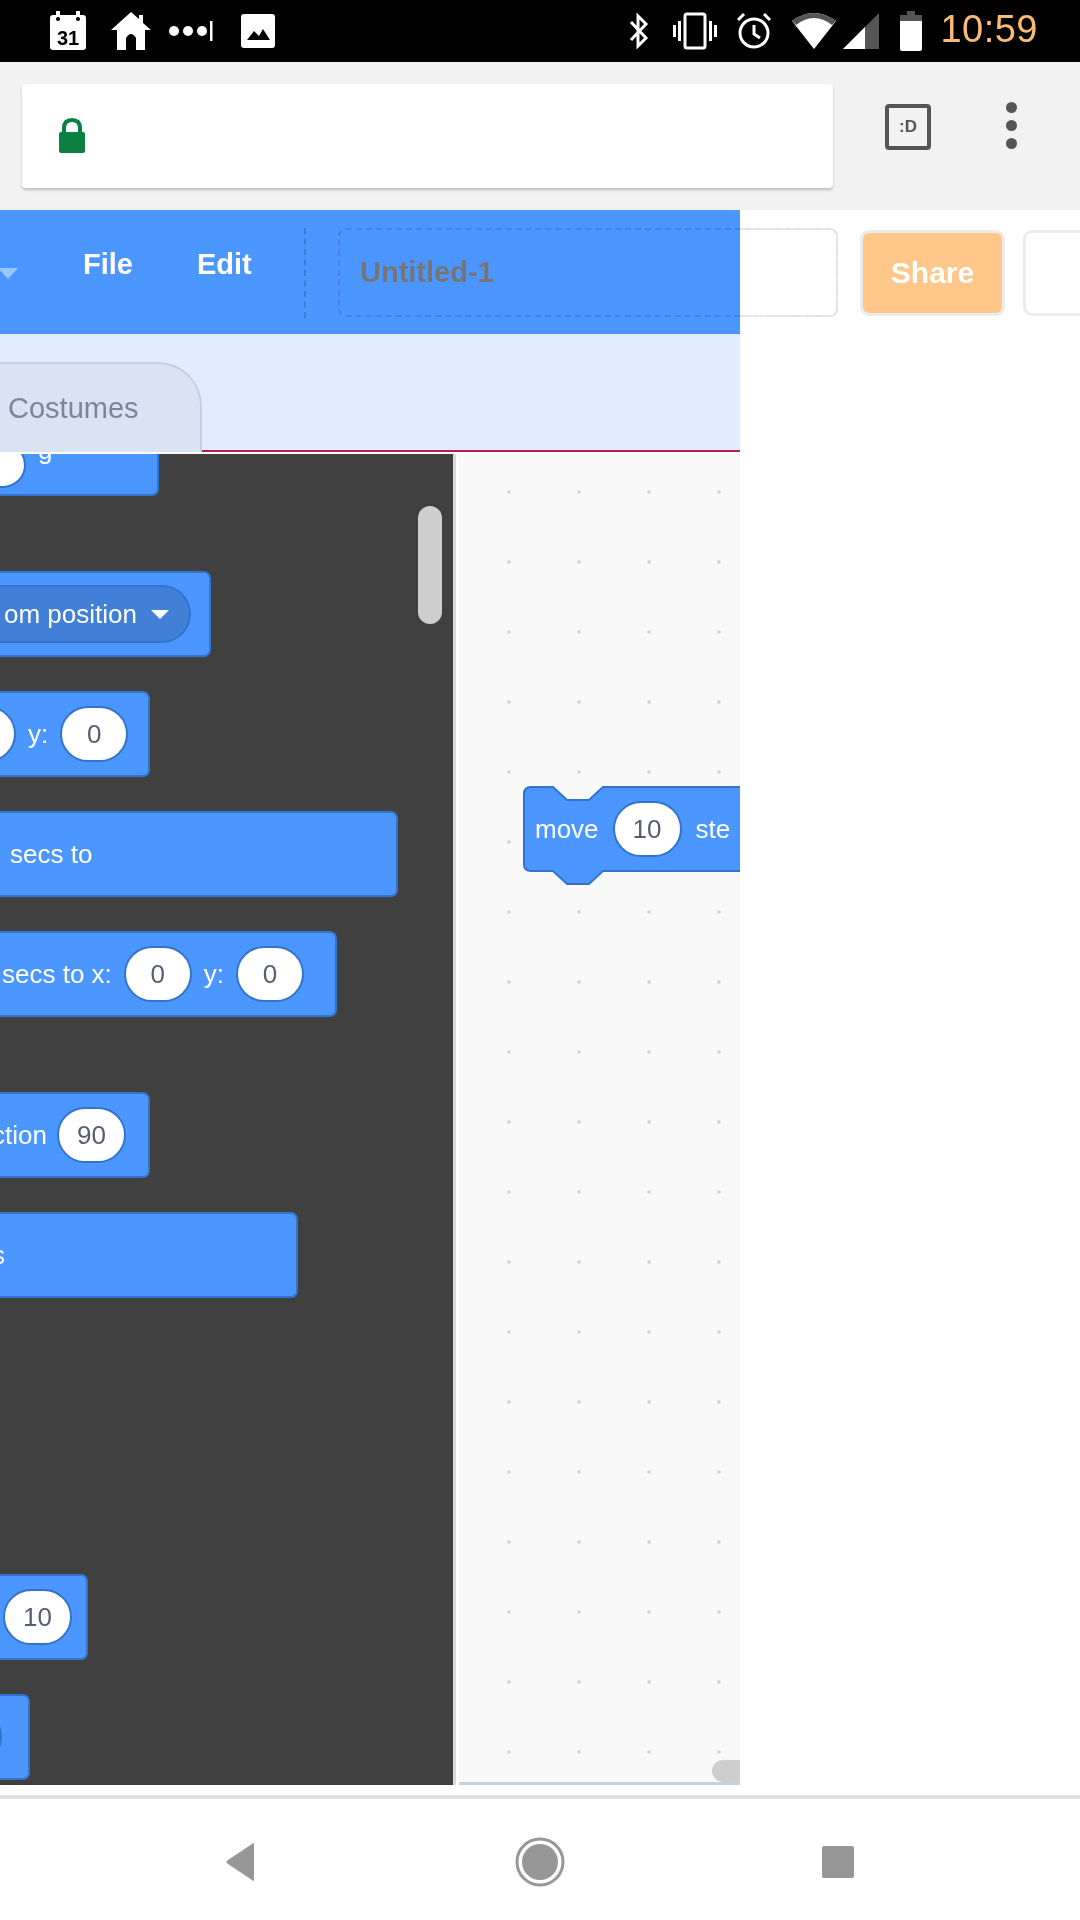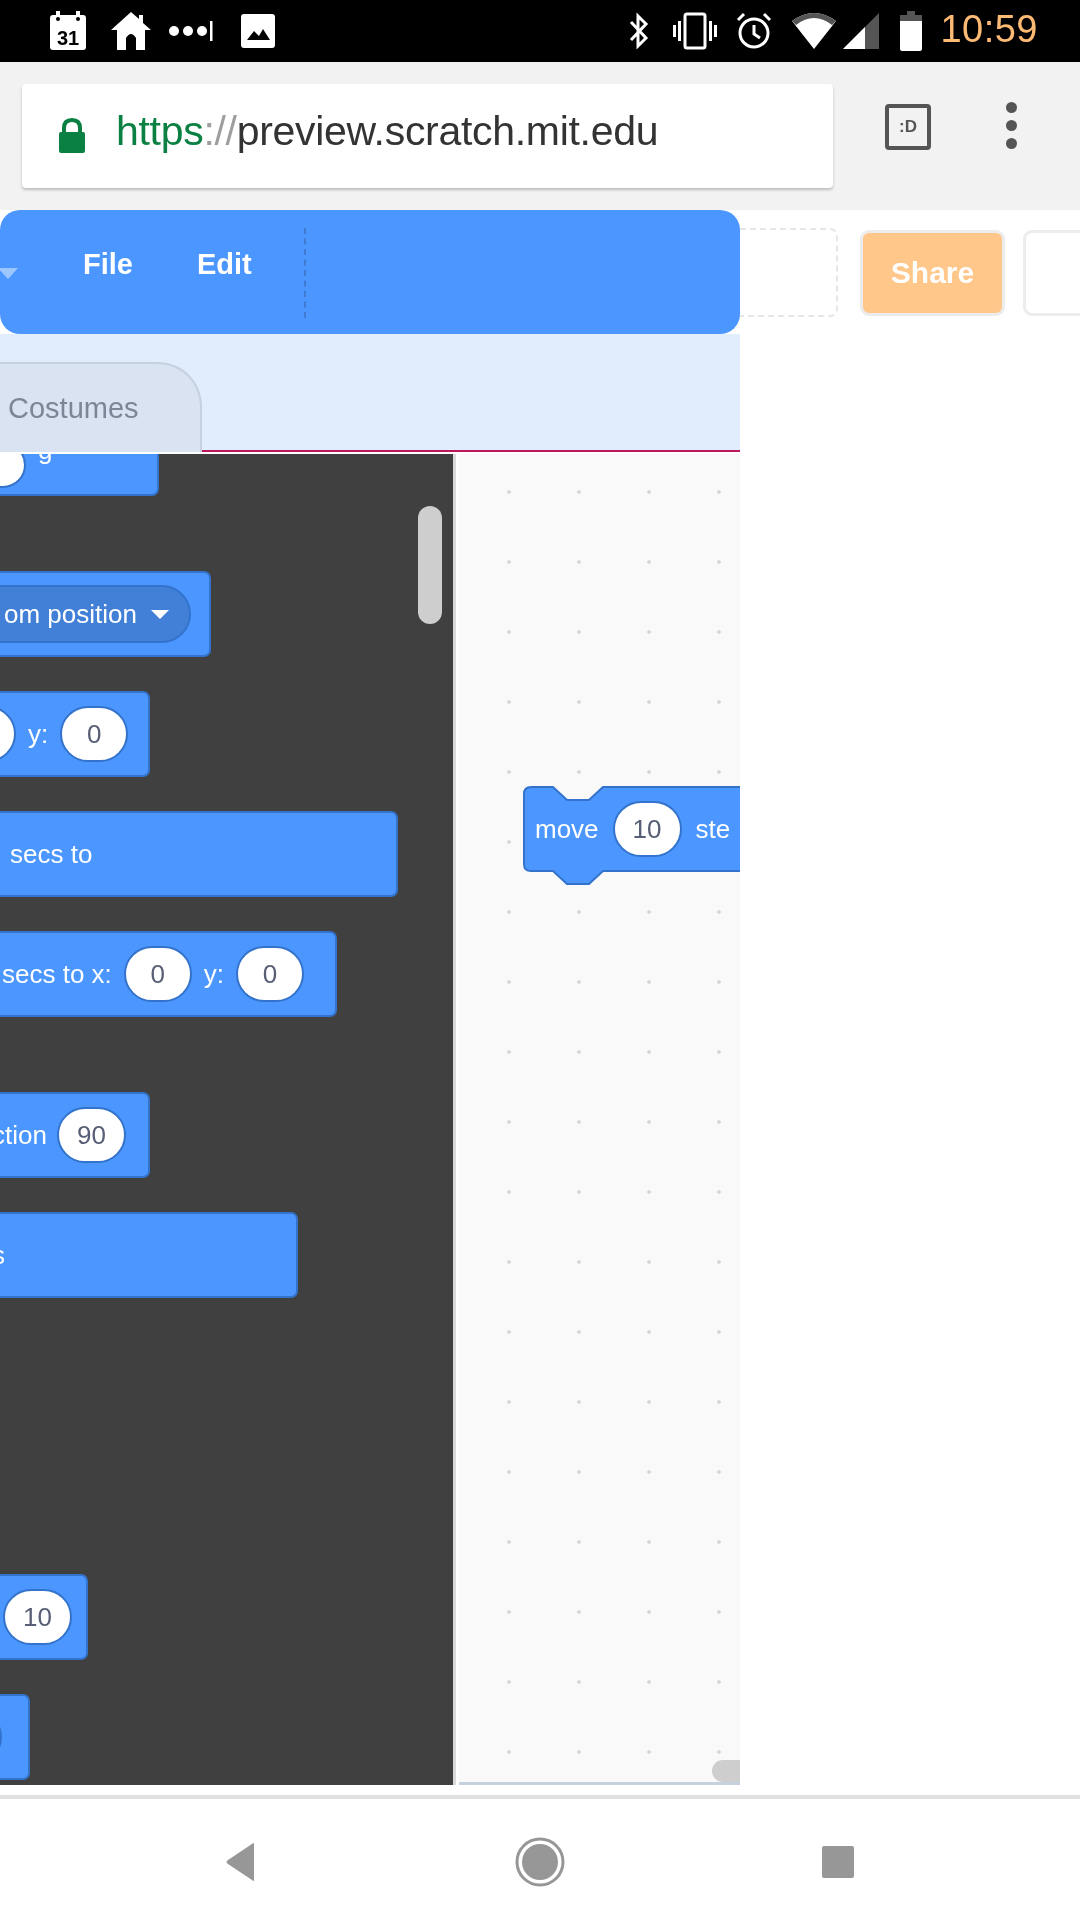--- a/index.html
+++ b/index.html
@@ -19,21 +19,21 @@
   #url-text .scheme { color: #0b8043; }
   #url-text .sep { color: #9e9e9e; }
   #tab-switch { position: absolute; left: 885px; top: 42px; width: 46px; height: 46px; border: 4px solid #555; border-radius: 4px; font-size: 17px; font-weight: bold; color: #555; display: flex; align-items: center; justify-content: center; }
   #more-menu { position: absolute; left: 1004px; top: 40px; width: 14px; height: 50px; }
   #more-menu span { display: block; width: 11px; height: 11px; border-radius: 50%; background: #555; margin: 0 auto 7px; }
 
   
   #page { left: 0; top: 210px; width: 1080px; height: 1580px; background: #fff; }
 
   
-  #menu-bar { position: absolute; left: 0; top: 0; width: 740px; height: 124px; background: #4c97ff; border-radius: 20px; }
+  #menu-bar { position: absolute; left: 0; top: 0; width: 740px; height: 124px; background: #4c97ff; }
   #menu-caret { position: absolute; left: 0; top: 58px; width: 0; height: 0; border-left: 10px solid transparent; border-right: 10px solid transparent; border-top: 11px solid rgba(255,255,255,0.45); margin-left: -2px; }
   .menu-item { position: absolute; top: 38px; font-size: 29px; font-weight: bold; color: #fff; }
   #menu-divider { position: absolute; left: 304px; top: 18px; height: 90px; border-left: 2px dashed rgba(0,0,0,0.18); }
   #title-input { position: absolute; left: 338px; top: 18px; width: 500px; height: 89px; border: 2px dashed rgba(0,0,0,0.12); border-radius: 8px; background: transparent; font-size: 29px; font-weight: bold; color: rgba(255,255,255,0.45); padding-left: 20px; font-family: "Liberation Sans", sans-serif; outline: none; }
   #title-input-overflow { position: absolute; left: 740px; top: 18px; width: 98px; height: 89px; border: 2px dashed #e6e6e6; border-left: none; border-radius: 0 8px 8px 0; }
   #share-button { position: absolute; left: 860px; top: 20px; width: 145px; height: 86px; background: #ffc78a; border: 3px solid #ececec; border-radius: 9px; color: #fff; font-size: 30px; font-weight: bold; display: flex; align-items: center; justify-content: center; }
   #see-project-button { position: absolute; left: 1023px; top: 20px; width: 80px; height: 86px; background: #fff; border: 3px solid #ececec; border-radius: 9px; }
 
   
   #tabs-strip { position: absolute; left: 0; top: 124px; width: 740px; height: 118px; background: #e1edfc; border-bottom: 2px solid #be185d; }
@@ -142,37 +142,37 @@
 </div>
 
 <div id="browser-bar" class="abs">
   <div id="url-box">
     <span id="lock-icon">
       <svg width="28" height="36" viewBox="0 0 28 36">
           <path d="M6 15 L6 10 Q6 2 14 2 Q22 2 22 10 L22 15" stroke="#0b8043" stroke-width="4" fill="none"></path>
           <rect x="1" y="14" width="26" height="21" rx="2" fill="#0b8043"></rect>
         </svg>
     </span>
-    <div id="url-text"><span class="scheme">https</span><span class="sep">://</span><span>preview.scratch.mit.edu</span></div>
   </div>
   <div id="tab-switch">:D</div>
   <div id="more-menu">
       <span></span>
       <span></span>
       <span></span>
     </div>
 </div>
 
 <div id="page" class="abs">
   <div id="menu-bar">
     <div id="menu-caret"></div>
     <div class="menu-item" style="left:83px;">File</div>
     <div class="menu-item" style="left:197px;">Edit</div>
     <div id="menu-divider"></div>
   </div>
+  <input id="title-input" type="text" placeholder="Untitled-1" style="">
   <div id="title-input-overflow"></div>
   <div id="share-button">Share</div>
   <div id="see-project-button"></div>
 
   <div id="tabs-strip">
     <div class="tab" id="tab-costumes">
       <span>Costumes</span>
     </div>
   </div>
 

